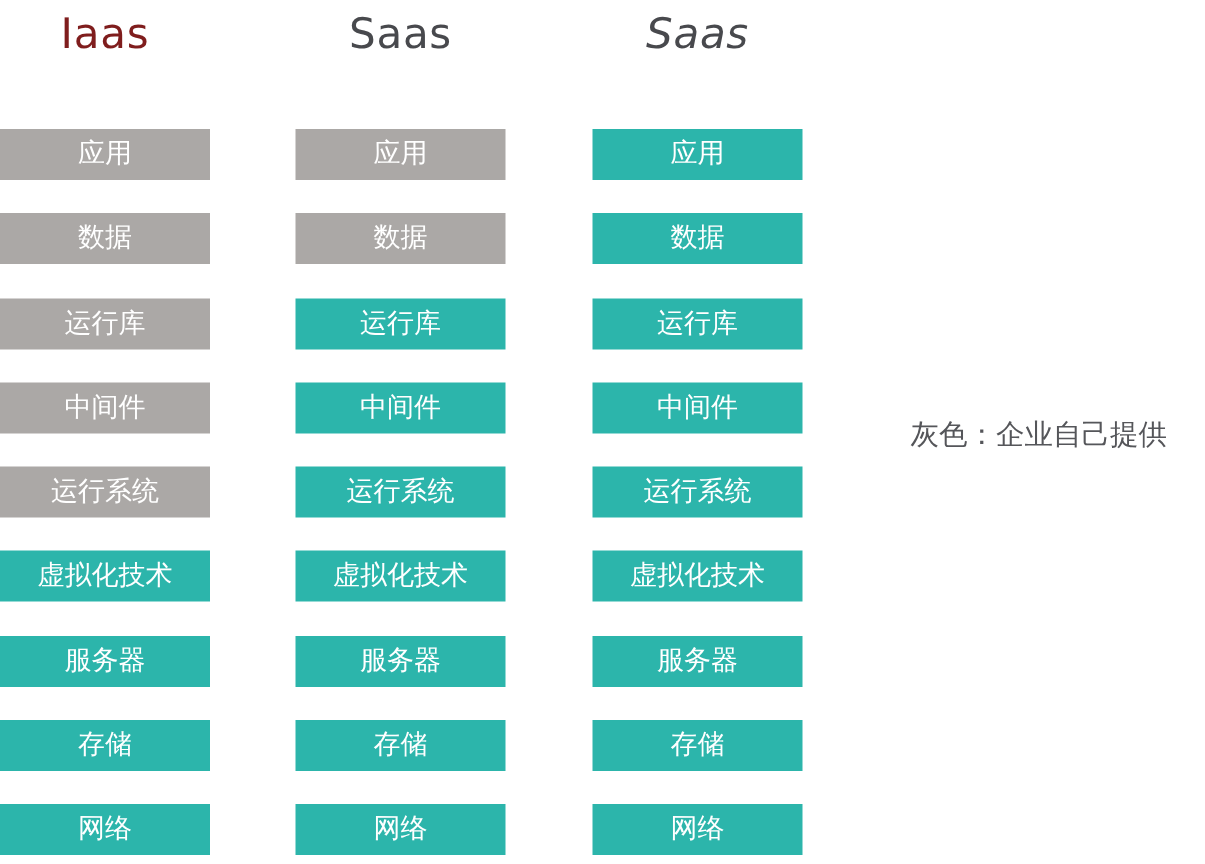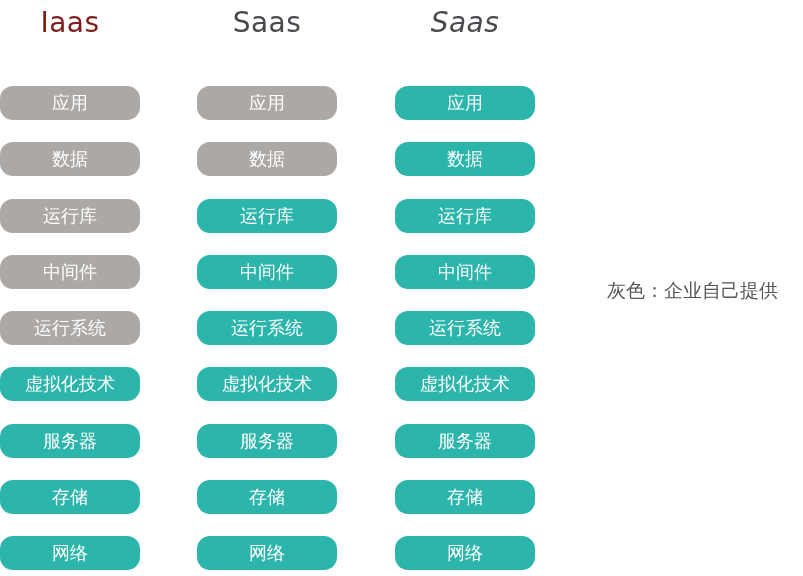--- a/index.html
+++ b/index.html
@@ -27,21 +27,20 @@
   .bar {
     position: absolute;
     width: 140px;
     height: 34px;
     display: flex;
     align-items: center;
     justify-content: center;
     font-size: 18px;
     line-height: 34px;
     white-space: nowrap;
-    border-radius: 13px;
   }
   .legend-line {
     position: absolute;
     left: 567px;
     font-size: 19px;
     line-height: 23px;
     white-space: nowrap;
   }
 </style>
 </head>

